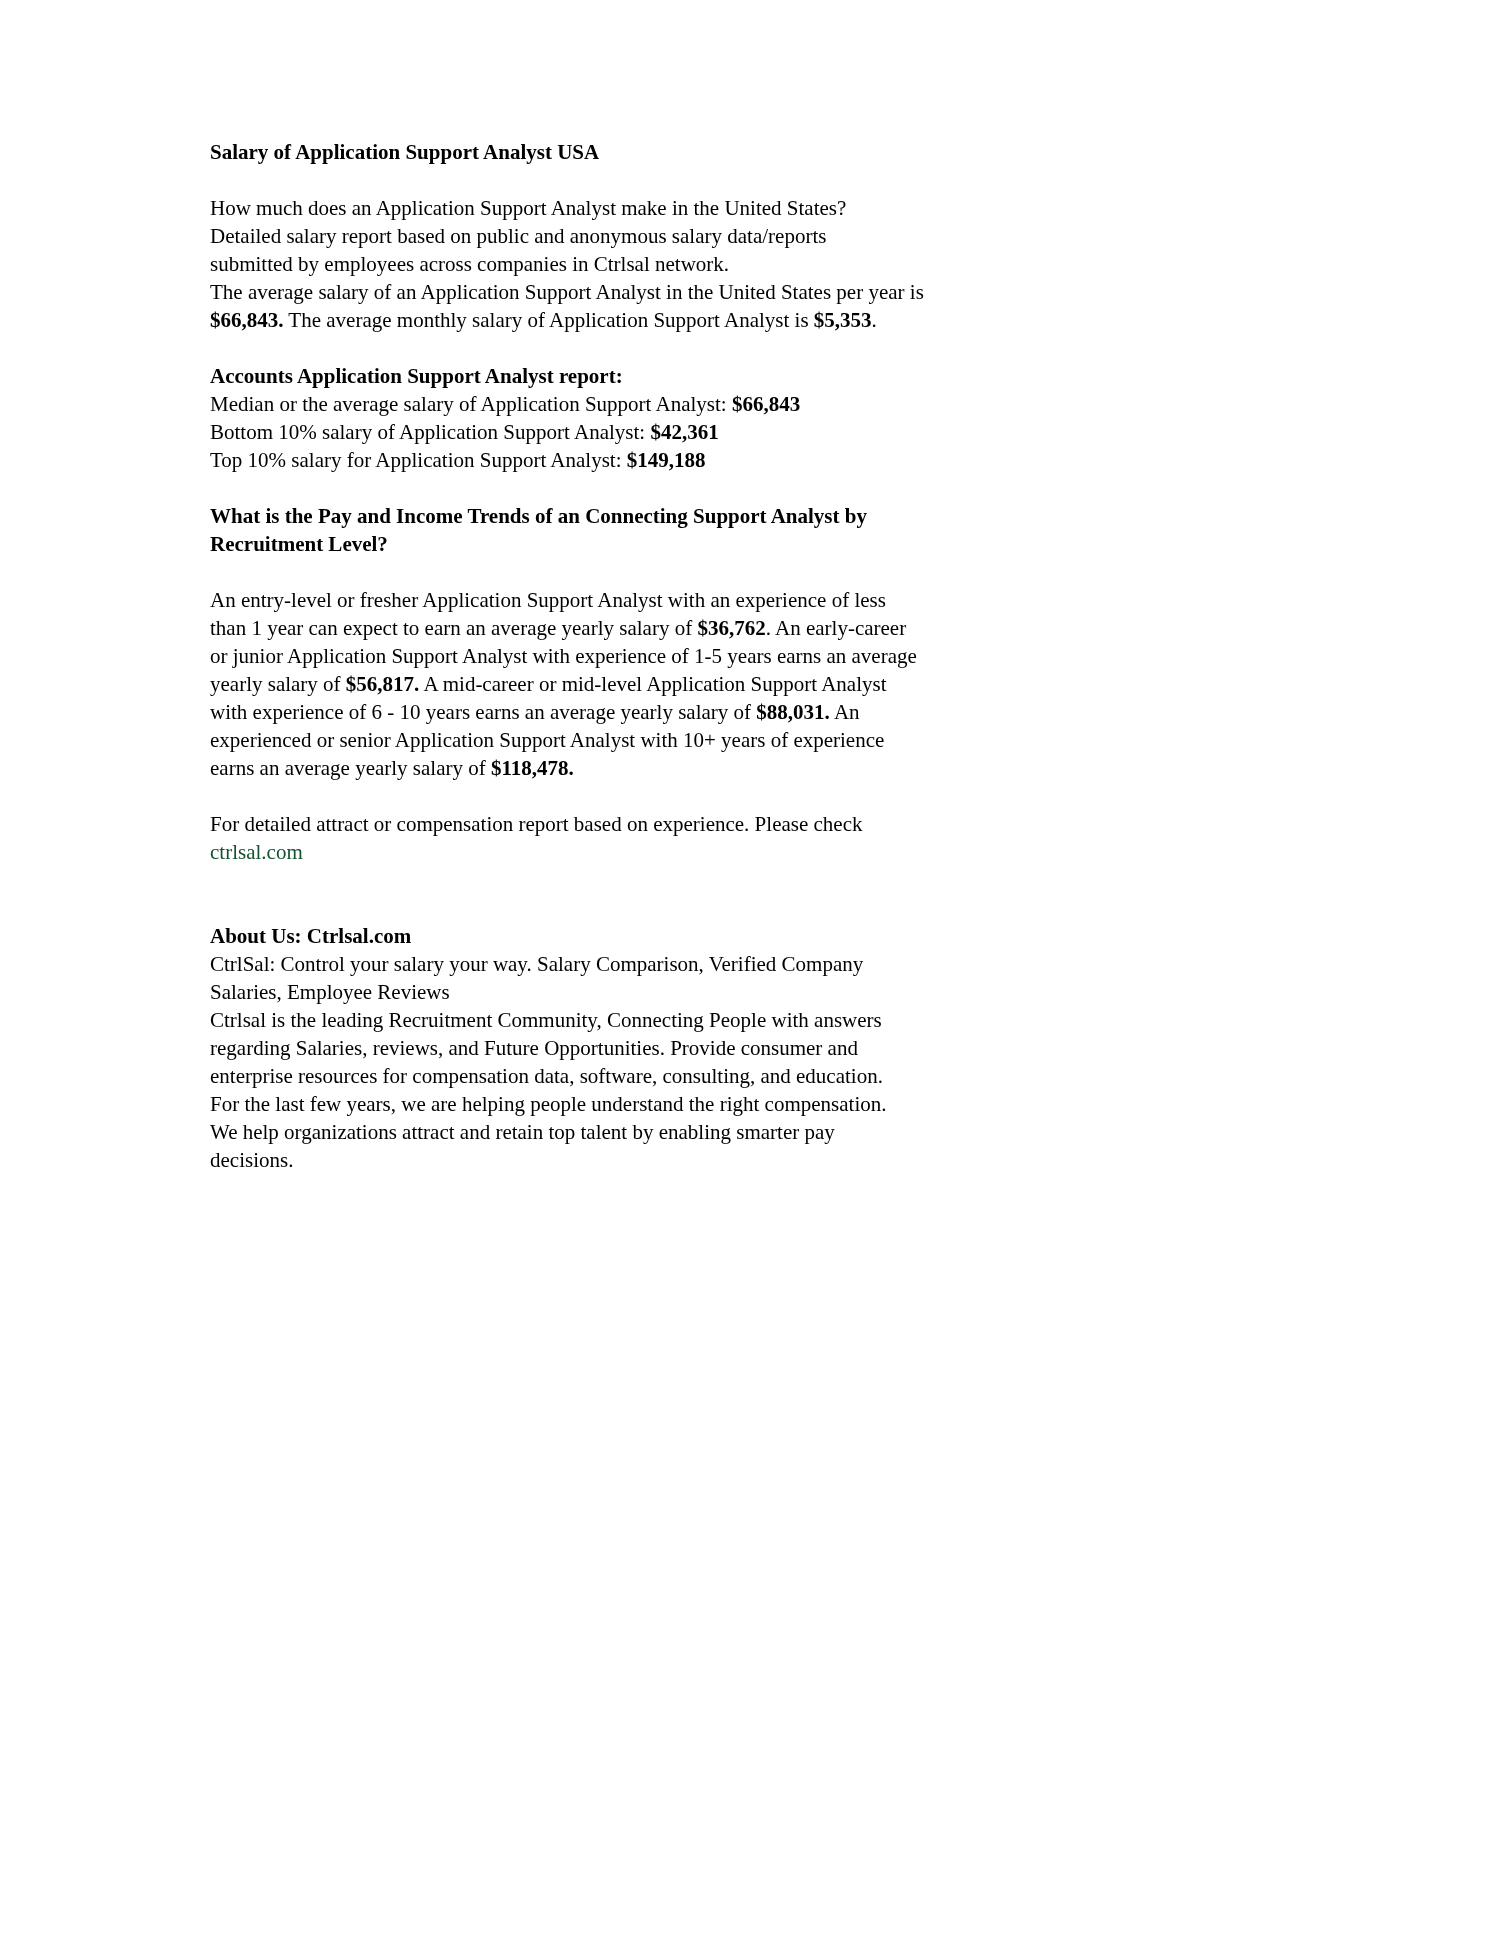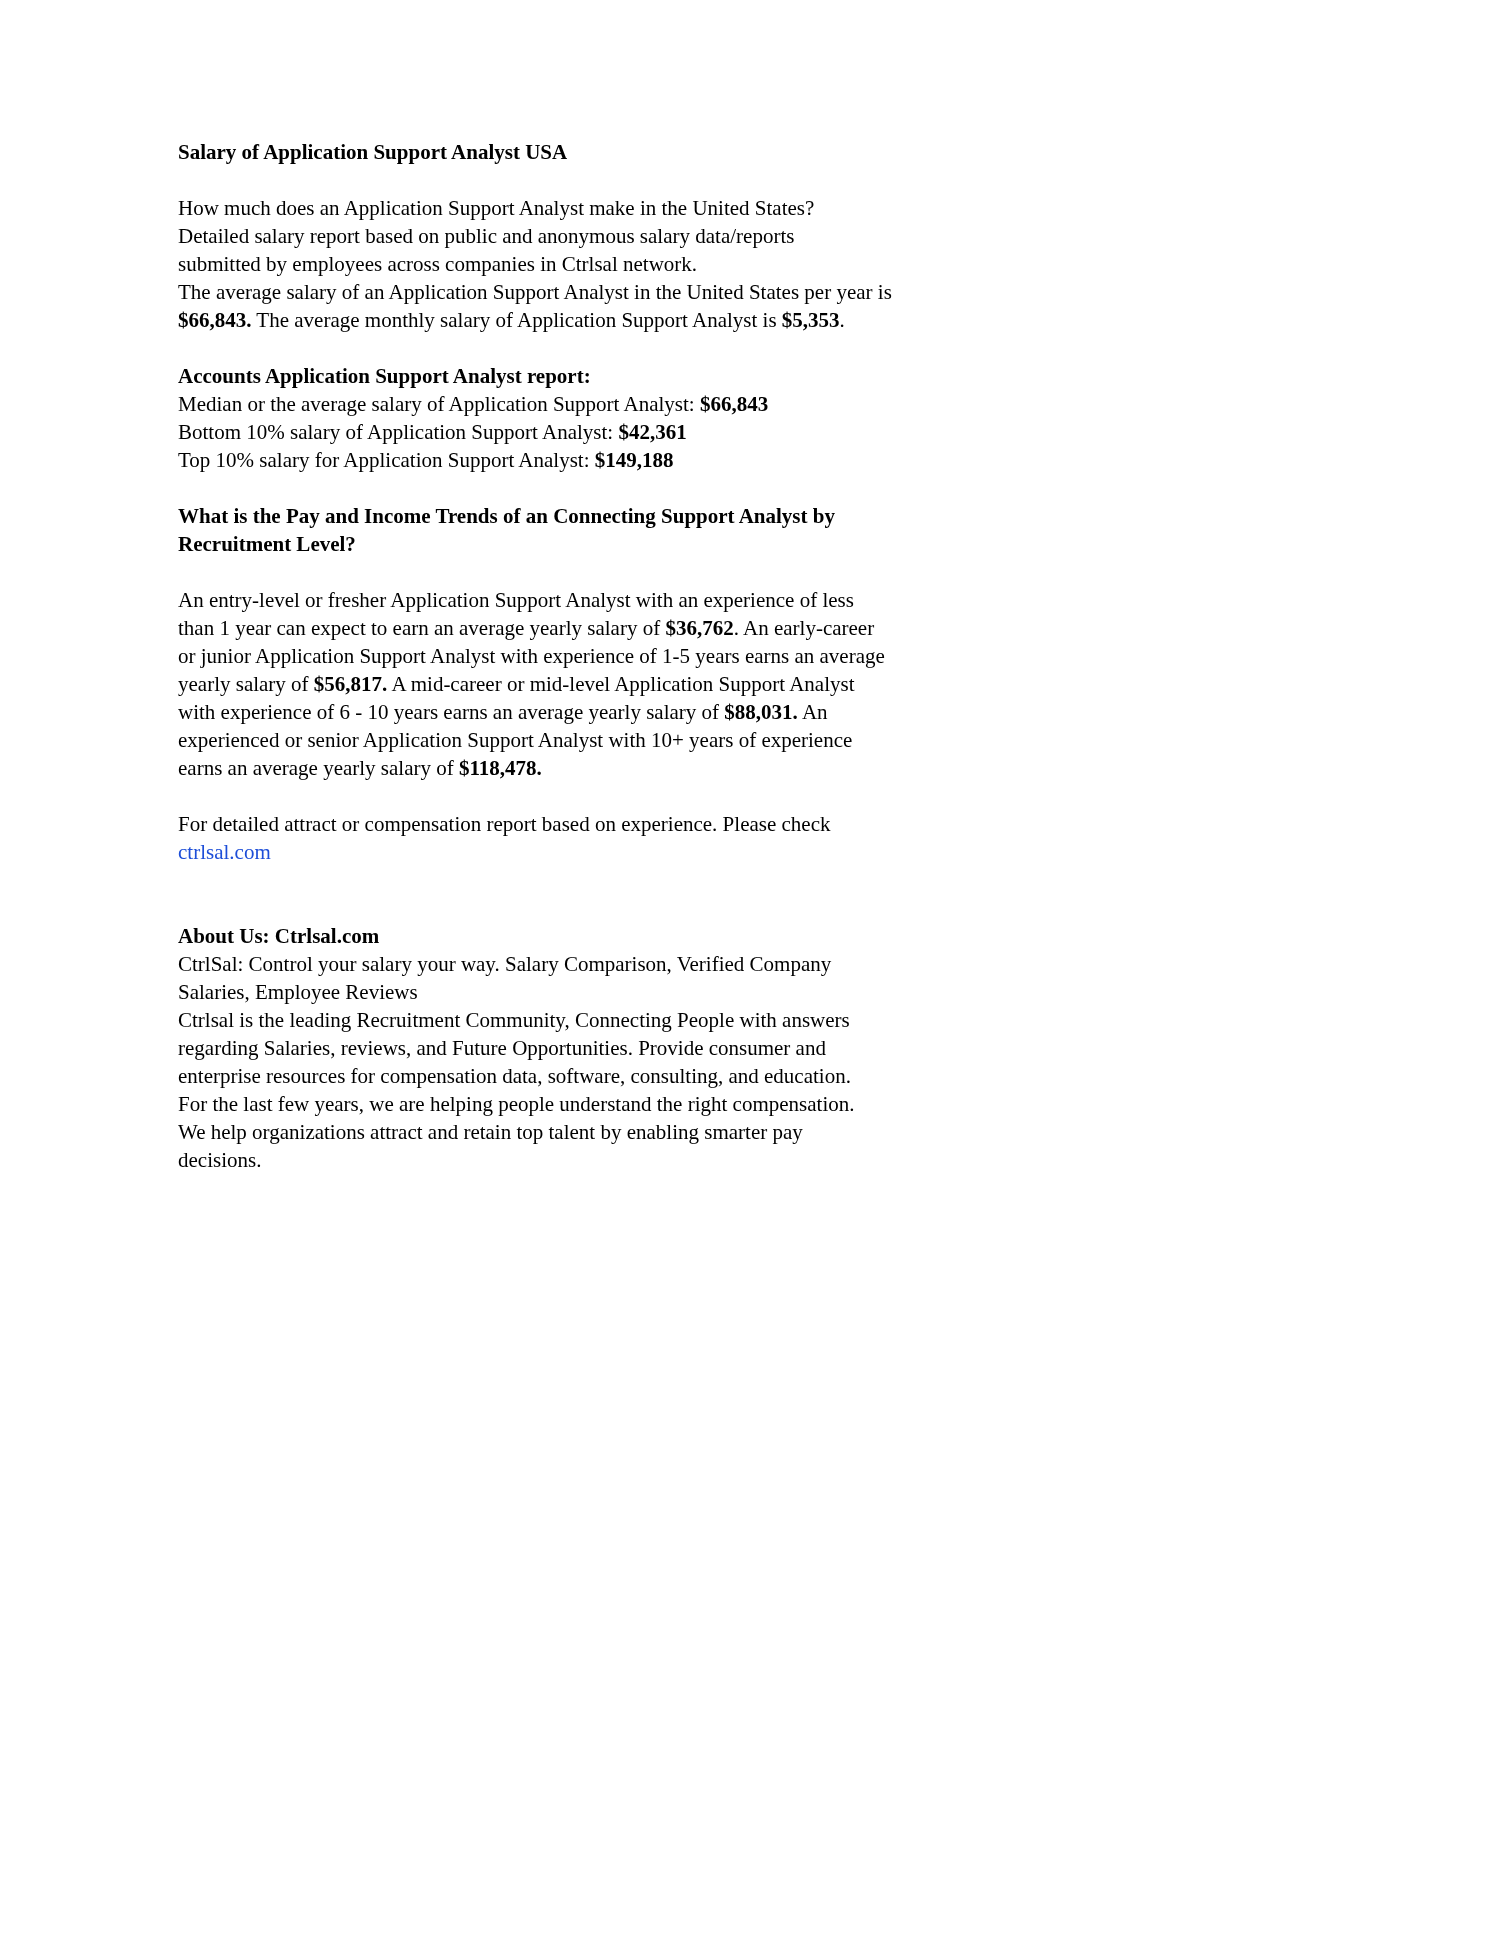--- a/index.html
+++ b/index.html
@@ -35,29 +35,29 @@
   }
   a.doc-link {
     text-decoration: none;
     cursor: pointer;
   }
 </style>
 </head>
 <body>
 
 <div class="page">
-  <div class="doc-body" id="doc-body" style="color: rgb(0, 0, 0);">
+  <div class="doc-body" id="doc-body" style="color: rgb(0, 0, 0); margin-left: 32px;">
       <p class="block heading"><span class="bold">Salary of Application Support Analyst USA</span></p>
       <p class="block spacer"></p>
       <p class="block paragraph"><span>How much does an Application Support Analyst make in the United States?</span><br><span>Detailed salary report based on public and anonymous salary data/reports</span><br><span>submitted by employees across companies in Ctrlsal network.</span><br><span>The average salary of an Application Support Analyst in the United States per year is</span><br><span class="bold">$66,843.</span><span> The average monthly salary of Application Support Analyst is </span><span class="bold">$5,353</span><span>.</span></p>
       <p class="block spacer"></p>
       <p class="block paragraph"><span class="bold">Accounts Application Support Analyst report:</span><br><span>Median or the average salary of Application Support Analyst: </span><span class="bold">$66,843</span><br><span>Bottom 10% salary of Application Support Analyst: </span><span class="bold">$42,361</span><br><span>Top 10% salary for Application Support Analyst: </span><span class="bold">$149,188</span></p>
       <p class="block spacer"></p>
       <p class="block heading"><span class="bold">What is the Pay and Income Trends of an Connecting Support Analyst by</span><br><span class="bold">Recruitment Level?</span></p>
       <p class="block spacer"></p>
       <p class="block paragraph"><span>An entry-level or fresher Application Support Analyst with an experience of less</span><br><span>than 1 year can expect to earn an average yearly salary of </span><span class="bold">$36,762</span><span>. An early-career</span><br><span>or junior Application Support Analyst with experience of 1-5 years earns an average</span><br><span>yearly salary of </span><span class="bold">$56,817.</span><span> A mid-career or mid-level Application Support Analyst</span><br><span>with experience of 6 - 10 years earns an average yearly salary of </span><span class="bold">$88,031.</span><span> An</span><br><span>experienced or senior Application Support Analyst with 10+ years of experience</span><br><span>earns an average yearly salary of </span><span class="bold">$118,478.</span></p>
       <p class="block spacer"></p>
-      <p class="block paragraph"><span>For detailed attract or compensation report based on experience. Please check</span><br><a href="#" class="doc-link" style="color: #1d4ed8;">ctrlsal.com</a></p>
+      <p class="block paragraph"><span>For detailed attract or compensation report based on experience. Please check</span><br><a href="#" class="doc-link" style="color: #14532d;">ctrlsal.com</a></p>
       <p class="block spacer"></p>
       <p class="block spacer"></p>
       <p class="block paragraph"><span class="bold">About Us: Ctrlsal.com</span><br><span>CtrlSal: Control your salary your way. Salary Comparison, Verified Company</span><br><span>Salaries, Employee Reviews</span><br><span>Ctrlsal is the leading Recruitment Community, Connecting People with answers</span><br><span>regarding Salaries, reviews, and Future Opportunities. Provide consumer and</span><br><span>enterprise resources for compensation data, software, consulting, and education.</span><br><span>For the last few years, we are helping people understand the right compensation.</span><br><span>We help organizations attract and retain top talent by enabling smarter pay</span><br><span>decisions.</span></p>
     </div>
 </div>
 
 </body></html>

